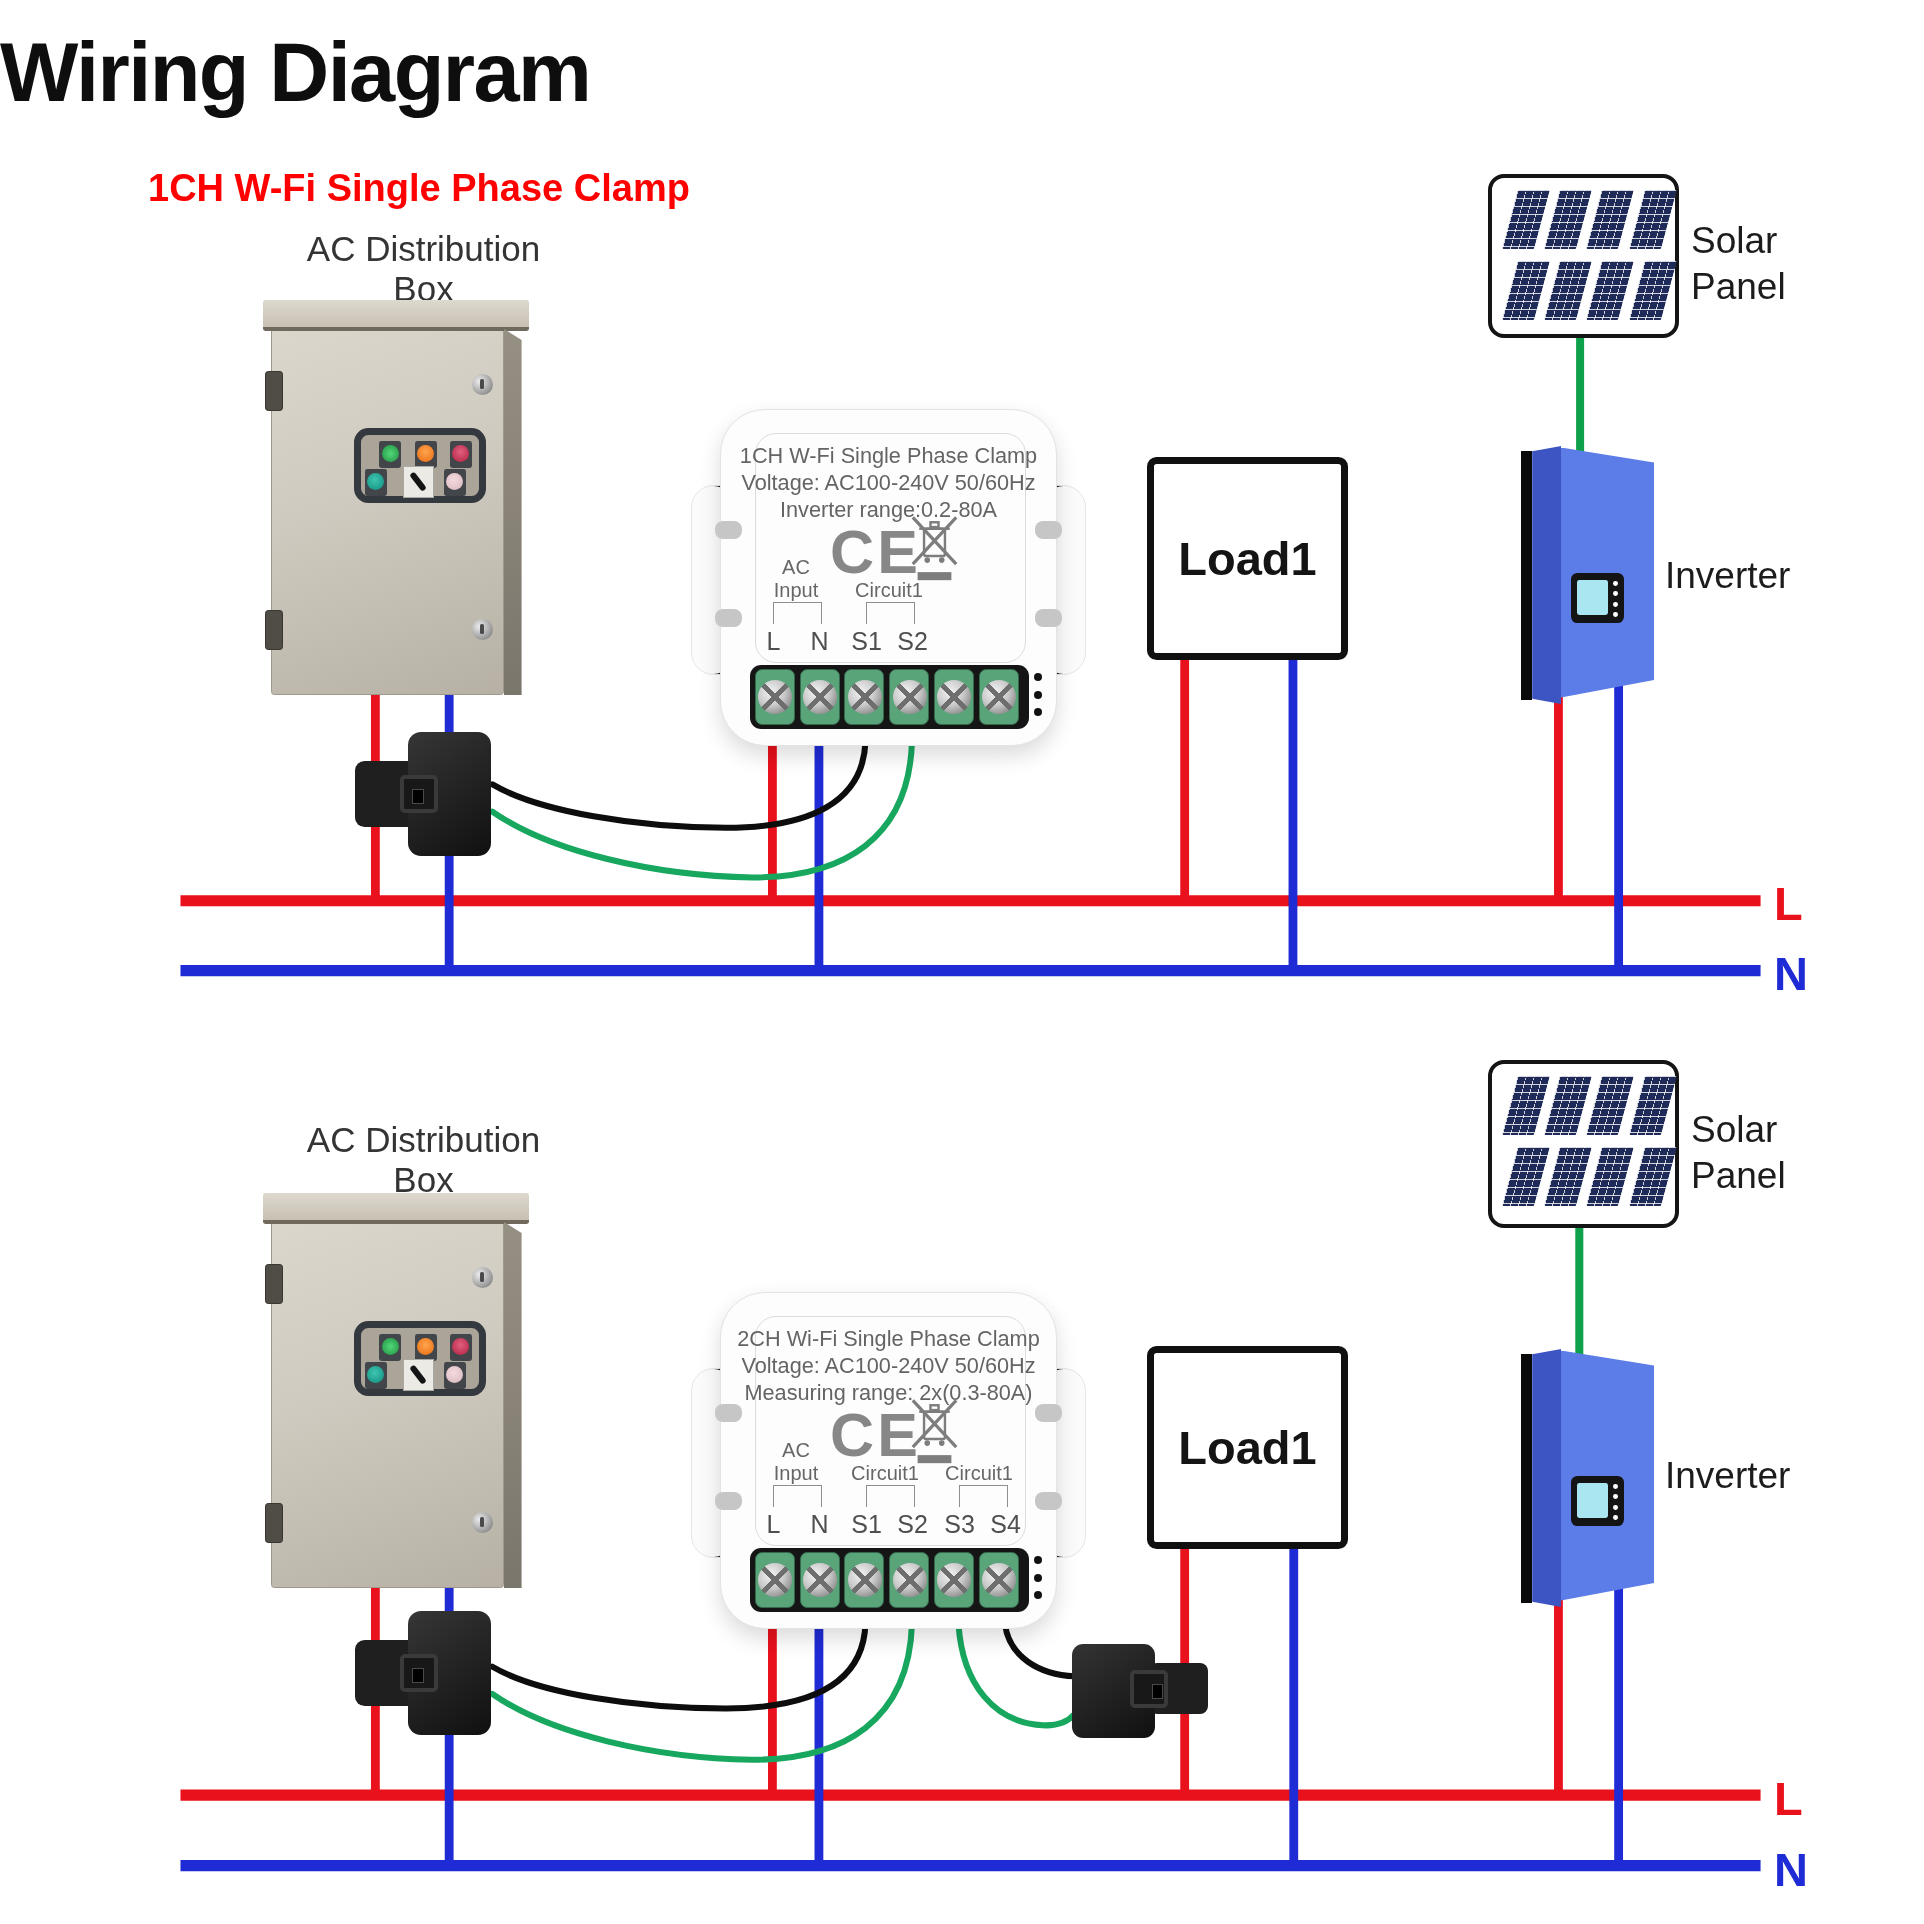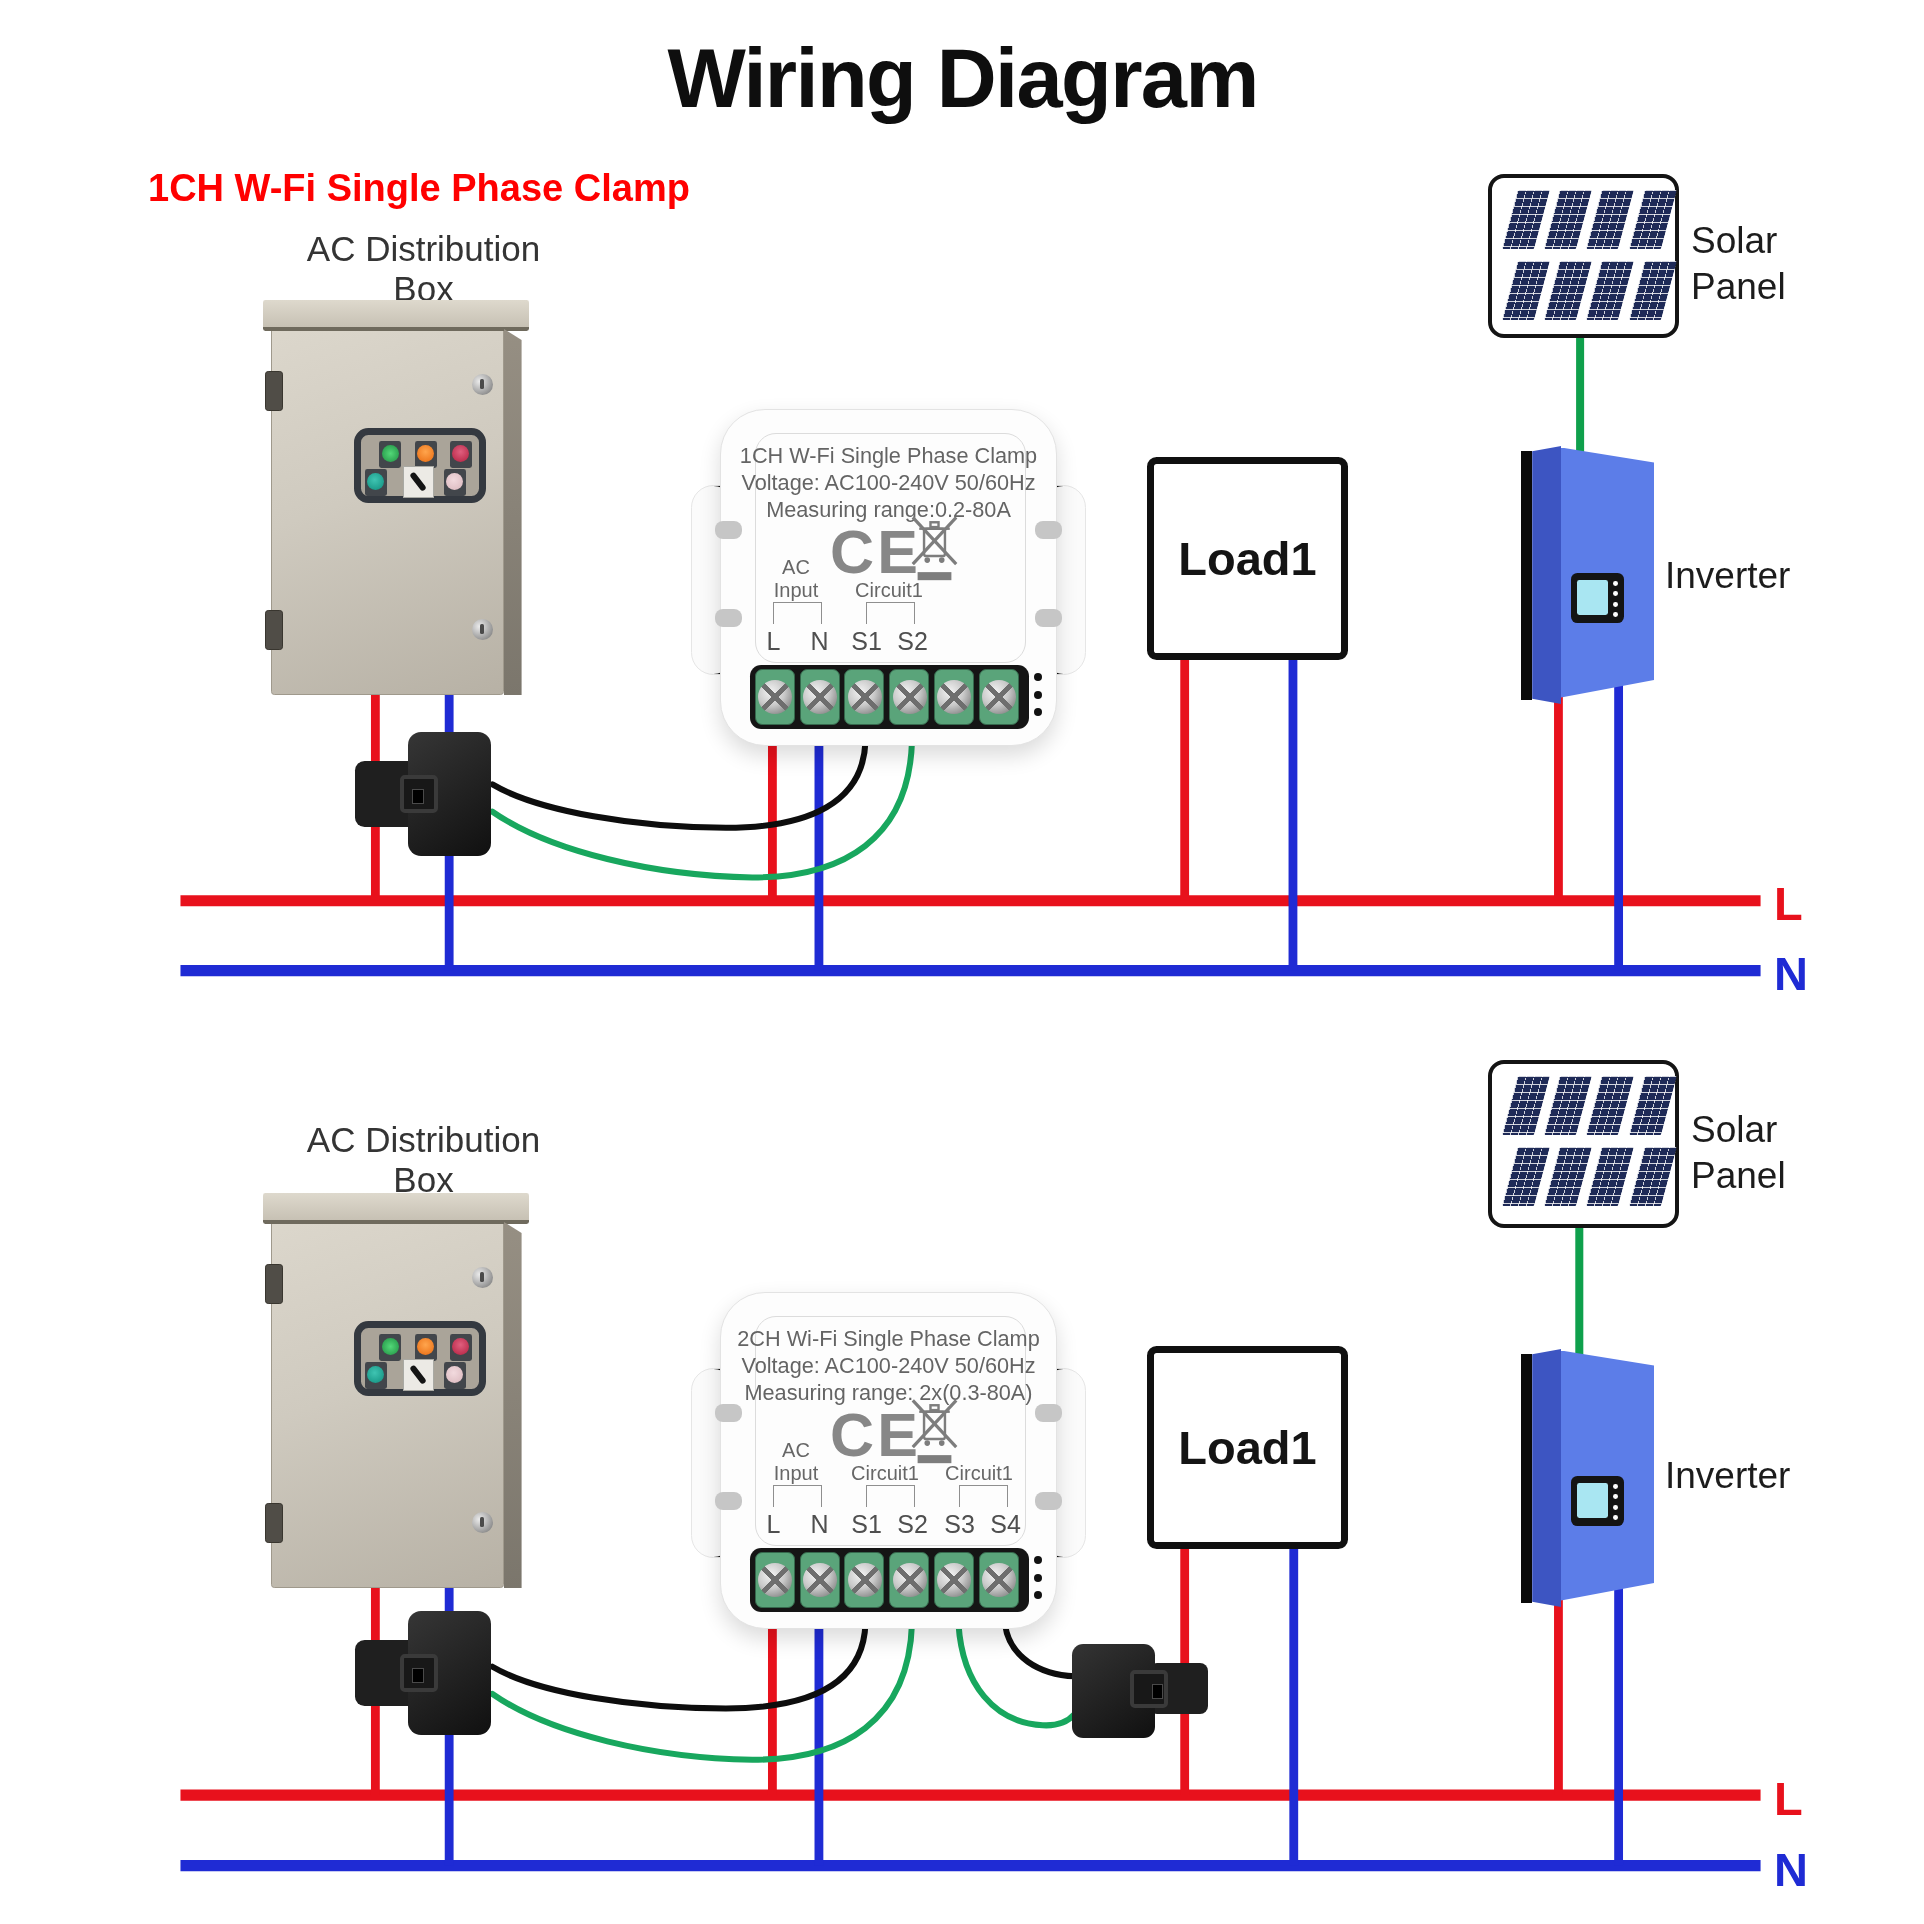--- a/index.html
+++ b/index.html
@@ -13,21 +13,21 @@
   .wg{stroke:var(--wire-signal-green,#18a75e);}
   .ws{stroke:var(--wire-solar-green,#0fa04c);}
   .bus{stroke-width:14;}
   .vert{stroke-width:11;}
   .sig{stroke-width:7.5;stroke-linecap:round;}
   .sol{stroke-width:10;}
 
   .abs{position:absolute;}
   .z2{z-index:2;}
 
-  .page-title{left:0;top:31px;width:1925px;text-align:center;font-size:83px;font-weight:800;
+  .page-title{left:0;top:25px;width:1925px;text-align:left;font-size:83px;font-weight:800;
               letter-spacing:-1.6px;color:#0e0e0e;}
   .sec-header{font-size:38px;font-weight:700;color:var(--header-red,#ff0000);}
   .box-label{width:321px;text-align:center;font-size:35px;line-height:40px;color:#343434;}
 
   
   .acbox{width:250px;height:395px;}
   .acbox .lid{position:absolute;left:-8px;top:0;width:266px;height:27px;border-radius:2.4px;
     background:linear-gradient(#ded9cd,#c7c1b4);border-bottom:4px solid #6f6a5d;}
   .acbox .cab{position:absolute;left:0;top:24px;width:233px;height:371px;box-sizing:border-box;
     background:linear-gradient(160deg,#dcd7cc 0%,#cfcabf 45%,#b7b1a5 100%);
@@ -207,21 +207,21 @@
     <div class="dev-ear ear-r"></div>
     <div class="dev-body">
       <div class="notch notch-l" style="top:111px"></div>
       <div class="notch notch-l" style="top:199px"></div>
       <div class="notch notch-r" style="top:111px"></div>
       <div class="notch notch-r" style="top:199px"></div>
       <div class="dev-inner"></div>
       <div class="dev-lines">
         <div>1CH W-Fi Single Phase Clamp</div>
         <div>Voltage: AC100-240V 50/60Hz</div>
-        <div>Measuring range:0.2-80A</div>
+        <div>Inverter range:0.2-80A</div>
       </div>
       <div class="dev-ce">CE</div>
       <svg class="dev-weee" width="47" height="74" viewBox="0 0 58 92">
         <rect x="16" y="22" width="26" height="34" rx="3" fill="none" stroke="#7d7d7d" stroke-width="3"></rect>
         <line x1="10" y1="22" x2="48" y2="22" stroke="#7d7d7d" stroke-width="3"></line>
         <rect x="24" y="14" width="10" height="6" fill="none" stroke="#7d7d7d" stroke-width="3"></rect>
         <circle cx="20" cy="61" r="3.5" fill="#7d7d7d"></circle>
           <circle cx="38" cy="61" r="3.5" fill="#7d7d7d"></circle>
         <line x1="2" y1="8" x2="56" y2="66" stroke="#7d7d7d" stroke-width="4"></line>
         <line x1="56" y1="8" x2="2" y2="66" stroke="#7d7d7d" stroke-width="4"></line>

